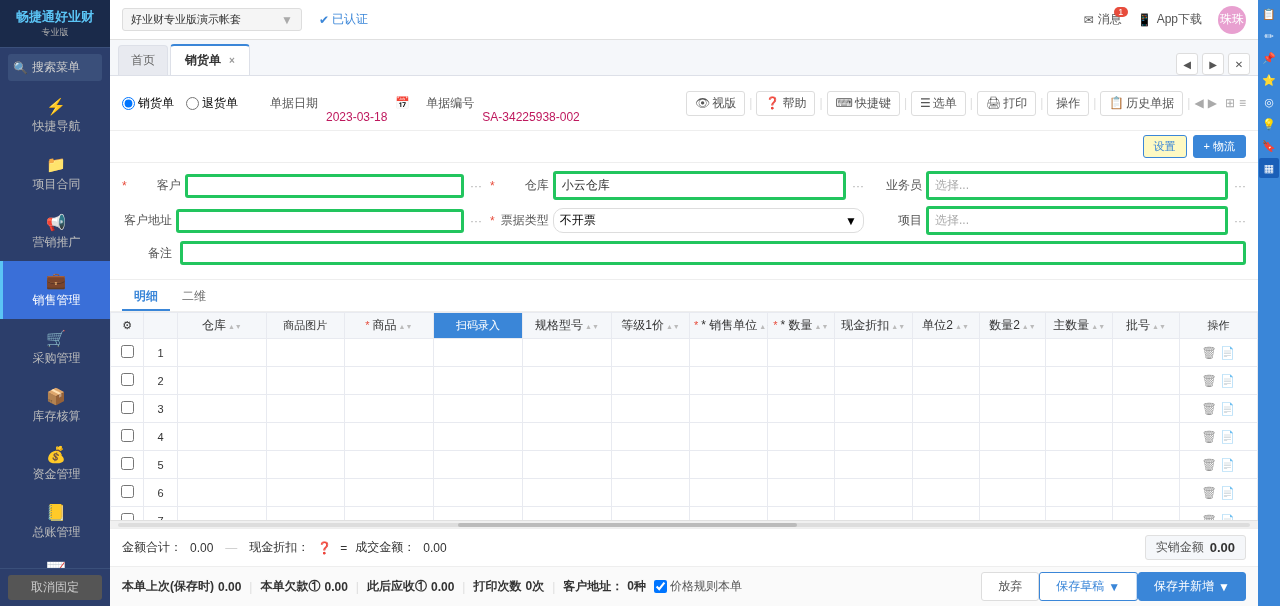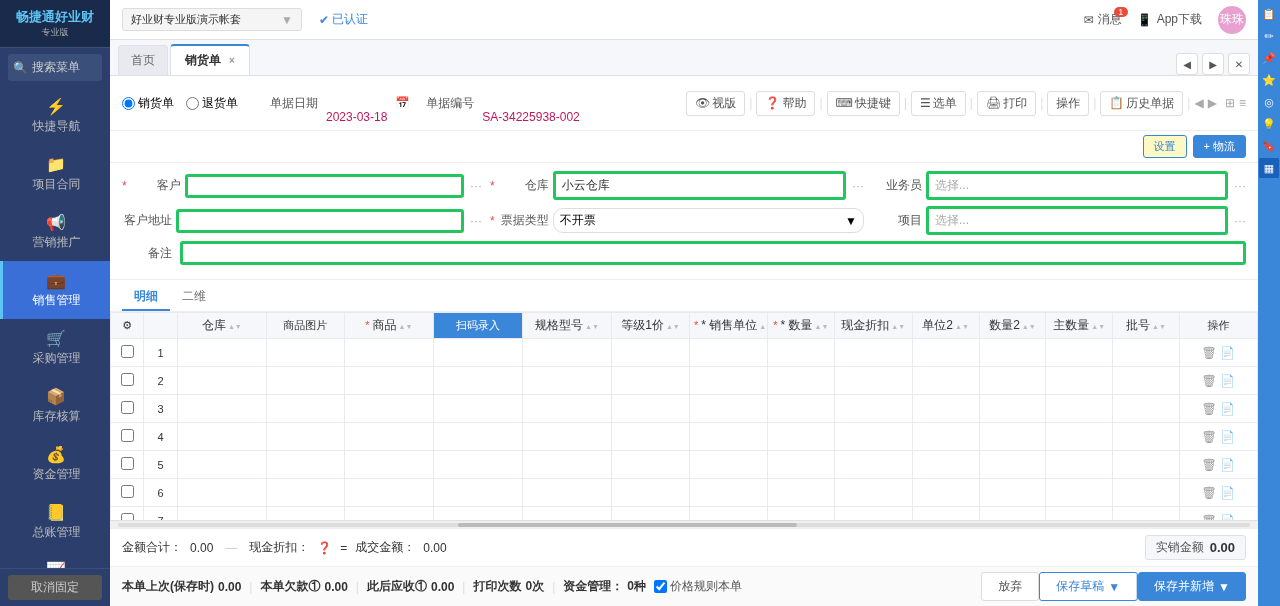--- a/index.html
+++ b/index.html
@@ -615,21 +615,21 @@
         <span>此后应收①</span>
         <span>0.00</span>
       </div>
       <span class="footer-sep">|</span>
       <div class="footer-info">
         <span>打印次数</span>
         <span>0次</span>
       </div>
       <span class="footer-sep">|</span>
       <div class="footer-info">
-        <span>资金管理：</span>
+        <span>客户地址：</span>
         <span>0种</span>
       </div>
       <div class="footer-checkbox">
         <input type="checkbox" checked="" style="">
         <span>价格规则本单</span>
       </div>
       <div class="footer-btns">
         <button class="btn-abandon">放弃</button>
         <div style="display:flex; border:1px solid #3a86d8; border-radius:3px; overflow:hidden;">
           <button class="btn-save-draft" style="border:none; border-right:1px solid rgba(58,134,216,0.3);">

